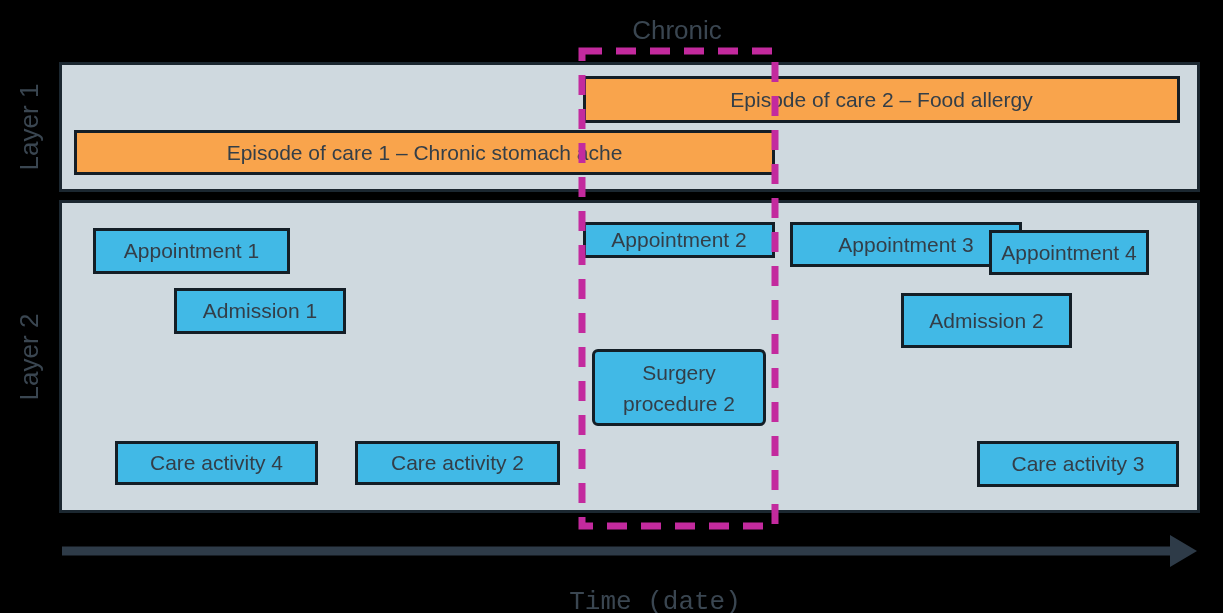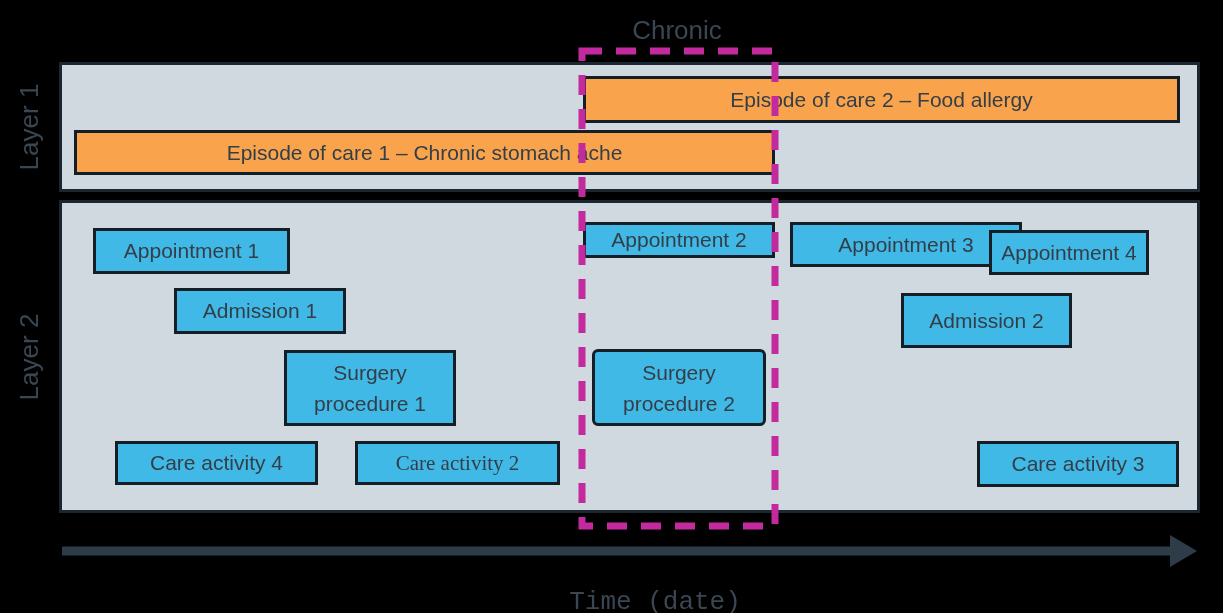--- a/index.html
+++ b/index.html
@@ -57,21 +57,21 @@
     text-align: center;
     white-space: nowrap;
   }
   .evt.two-line { white-space: normal; line-height: 31px; }
   .evt.two-line span { display: inline-block; max-width: 128px; }
 
   #evt-appointment-1 { left: 93px;  top: 228px; width: 197px; height: 46px; }
   #evt-admission-1   { left: 174px; top: 288px; width: 172px; height: 46px; }
   #evt-surgery-1     { left: 284px; top: 350px; width: 172px; height: 76px; }
   #evt-care-1        { left: 115px; top: 441px; width: 203px; height: 44px; }
-  #evt-care-2        { left: 355px; top: 441px; width: 205px; height: 44px; font-family: Liberation Serif, serif; }
+  #evt-care-2        { left: 355px; top: 441px; width: 205px; height: 44px; }
   #evt-appointment-2 { left: 583px; top: 222px; width: 192px; height: 36px; }
   #evt-surgery-2     { left: 592px; top: 349px; width: 174px; height: 77px; border-radius: 6px; }
   #evt-appointment-3 { left: 790px; top: 222px; width: 232px; height: 45px; }
   #evt-appointment-4 { left: 989px; top: 230px; width: 160px; height: 45px; }
   #evt-admission-2   { left: 901px; top: 284px; width: 171px; height: 55px; margin-top: 9px; }
   #evt-care-3        { left: 977px; top: 441px; width: 202px; height: 46px; }
 
   #overlay-svg {
     position: absolute; left: 0; top: 0;
     width: 1223px; height: 613px;
@@ -103,23 +103,20 @@
   <div class="panel" id="layer2-panel"></div>
 
   <div class="layer-label" id="layer1-label">Layer 1</div>
   <div class="layer-label" id="layer2-label">Layer 2</div>
 
   <div class="episode" id="episode-1">Episode of care 1 – Chronic stomach ache</div>
   <div class="episode" id="episode-2">Episode of care 2 – Food allergy</div>
 
   <div class="evt" id="evt-appointment-1">Appointment 1</div>
   <div class="evt" id="evt-admission-1">Admission 1</div>
-  <div class="evt two-line" id="evt-surgery-1">
-      <span>Surgery procedure 1</span>
-    </div>
   <div class="evt" id="evt-care-1">Care activity 4</div>
   <div class="evt" id="evt-care-2">Care activity 2</div>
   <div class="evt" id="evt-appointment-2">Appointment 2</div>
   <div class="evt two-line" id="evt-surgery-2">
       <span>Surgery procedure 2</span>
     </div>
   <div class="evt" id="evt-appointment-3">Appointment 3</div>
   <div class="evt" id="evt-appointment-4">Appointment 4</div>
   <div class="evt" id="evt-admission-2">Admission 2</div>
   <div class="evt" id="evt-care-3">Care activity 3</div>

